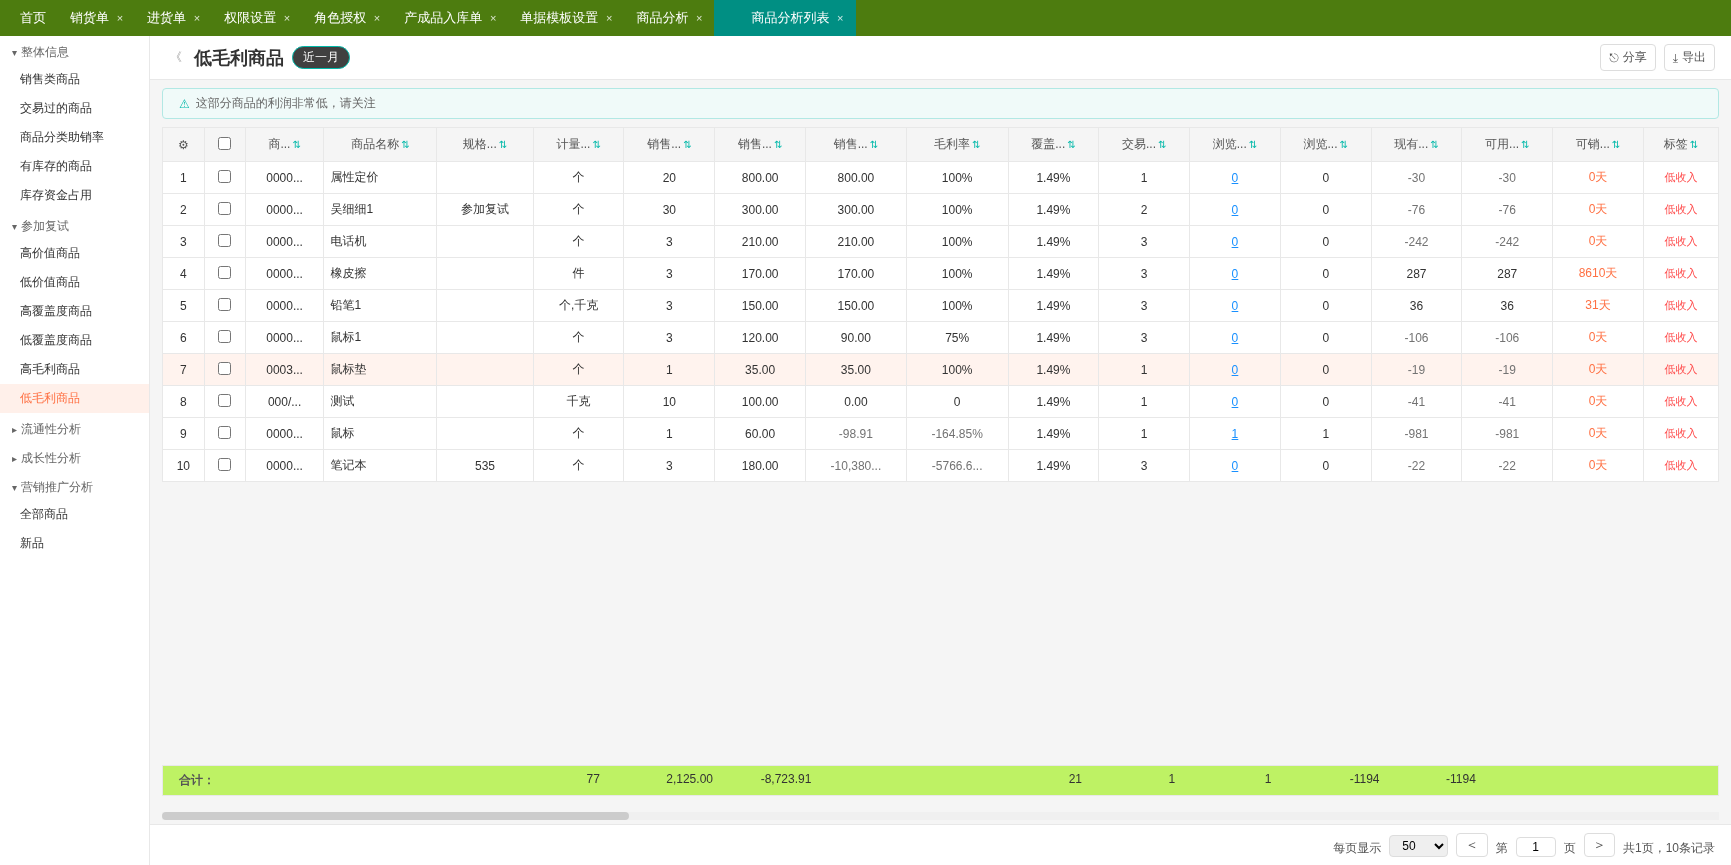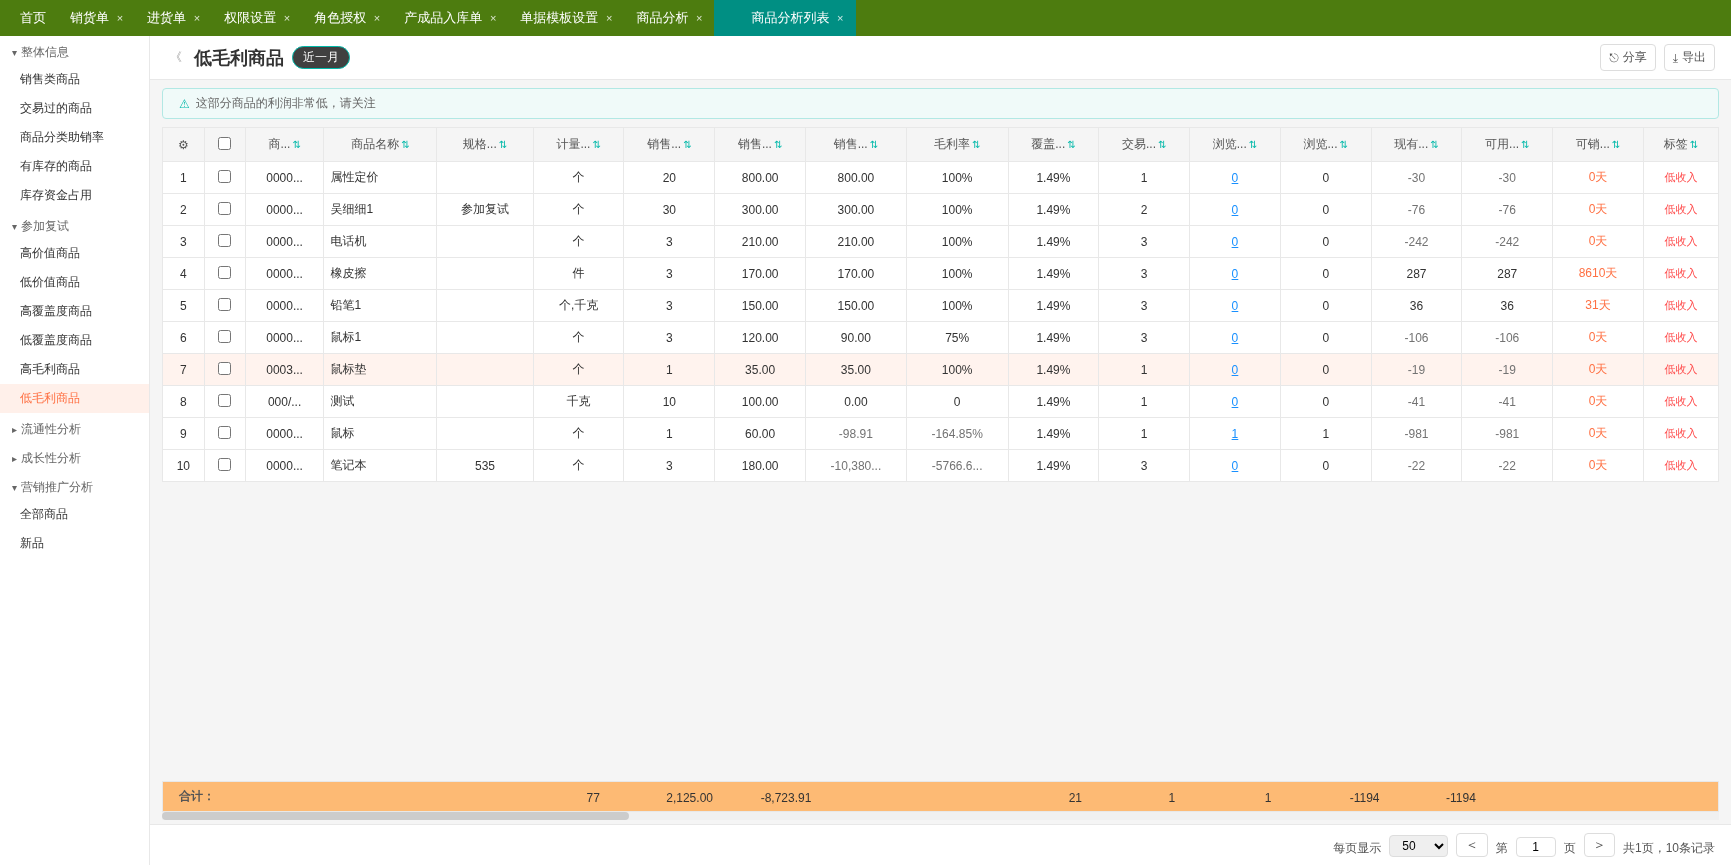--- a/index.html
+++ b/index.html
@@ -164,27 +164,27 @@
       white-space: nowrap;
     }
     tbody tr.highlighted { background: #fff3ee; }
     .red-text { color: #737373; }
     .orange-text { color: #ff7043; }
     .link-text { color: #1890ff; text-decoration: underline; cursor: pointer; }
     .tag-low { color: #ff4d4d; font-size: 11px; }
 
     
     .table-footer {
-      background: #fdba74;
+      background: #bef264;
       border: 1px solid #e8e8e8;
       padding: 6px 16px;
       display: flex;
-      align-items: flex-end;
-      font-size: 12px;
-      margin: 0 12px;
+      align-items: flex-start;
+      font-size: 12px;
+      margin: 16px 12px;
     }
     .footer-label { font-weight: bold; color: #555; margin-right: 20px; }
     .footer-cells { display: flex; flex: 1; }
     .footer-cell { flex: 1; text-align: center; color: #333; }
 
     
     .pagination-bar {
       display: flex;
       align-items: flex-end;
       justify-content: flex-end;

